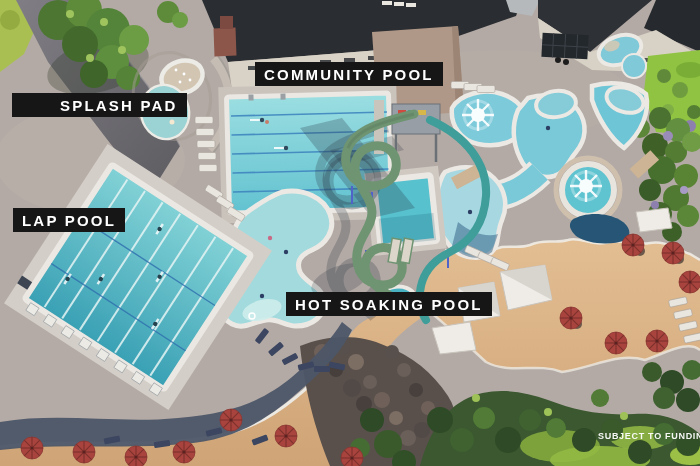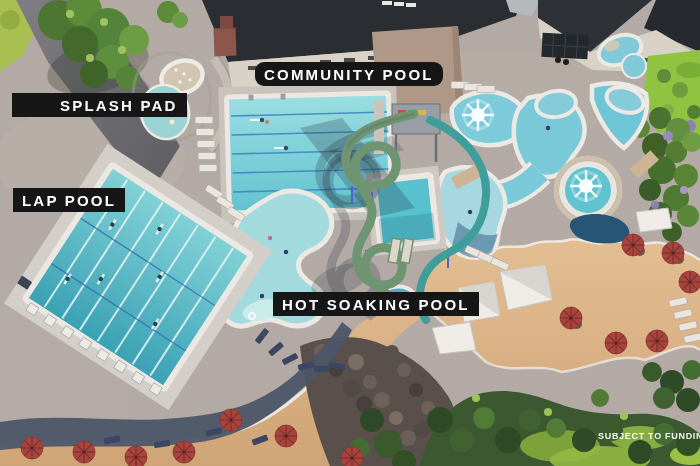--- a/index.html
+++ b/index.html
@@ -486,17 +486,17 @@
     <circle cx="262" cy="296" r="2.2" fill="#2c3e63"></circle>
         <circle cx="300" cy="310" r="2.2" fill="#2c3e63"></circle>
     <circle cx="286" cy="252" r="2.2" fill="#2c3e63"></circle>
         <circle cx="270" cy="238" r="2.2" fill="#c96a85"></circle>
     <circle cx="470" cy="212" r="2.2" fill="#2c3e63"></circle>
         <circle cx="548" cy="128" r="2.2" fill="#2c3e63"></circle>
   </g>
 </svg>
 
   <div class="tag" style="left:12px;top:93px;padding-left:48px;">SPLASH PAD</div>
-  <div class="tag" style="left:255px;top:62px;border-radius:9px;">COMMUNITY POOL</div>
-  <div class="tag" style="left:13px;top:188px;">LAP POOL</div>
-  <div class="tag" style="left:273px;top:292px;">HOT SOAKING POOL</div>
+  <div class="tag" style="left:255px;top:62px;">COMMUNITY POOL</div>
+  <div class="tag" style="left:13px;top:208px;">LAP POOL</div>
+  <div class="tag" style="left:286px;top:292px;">HOT SOAKING POOL</div>
   <div class="note" style="left:598px;top:431px;">SUBJECT TO FUNDING</div>
 </div>
 
 </body></html>

